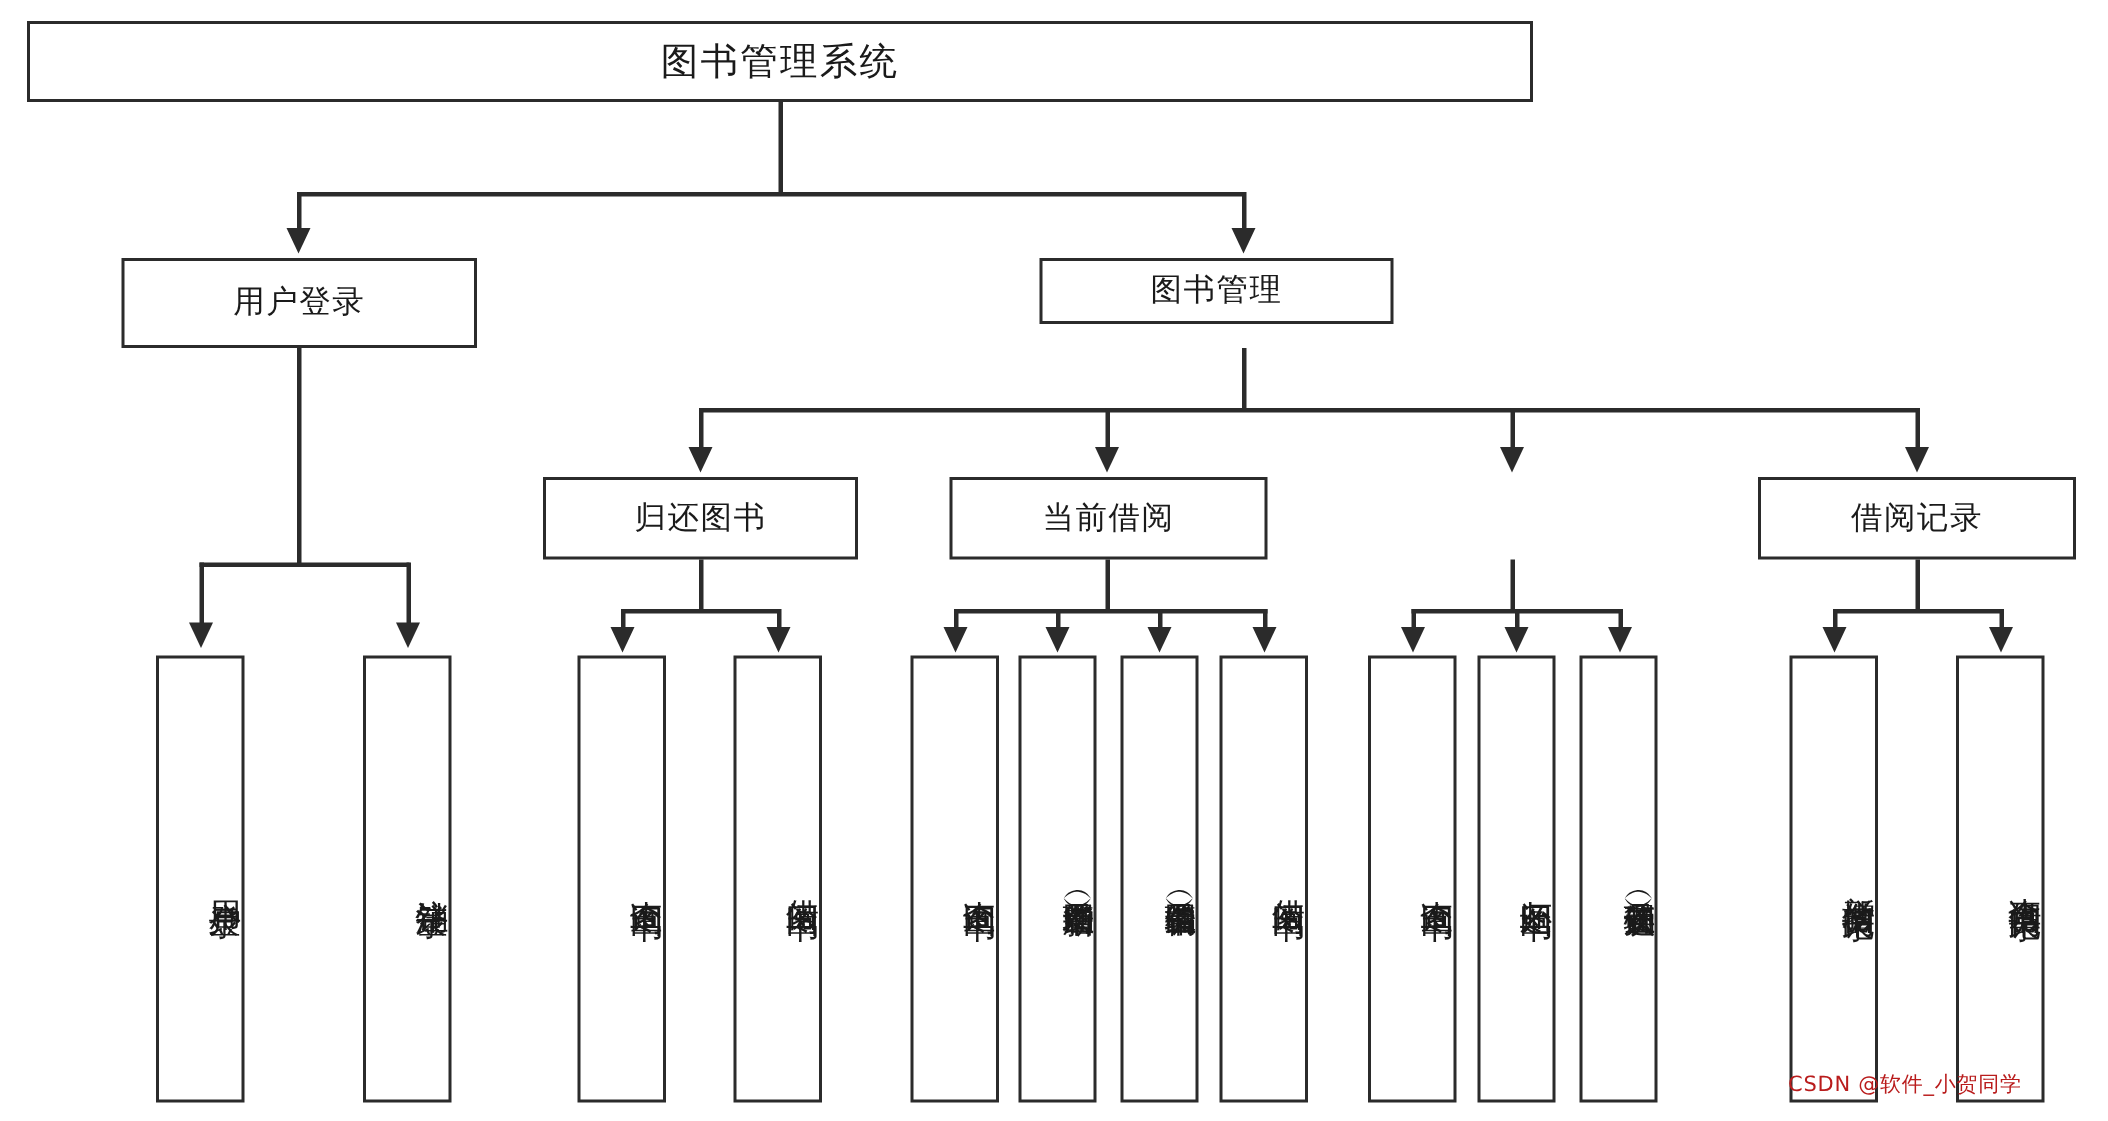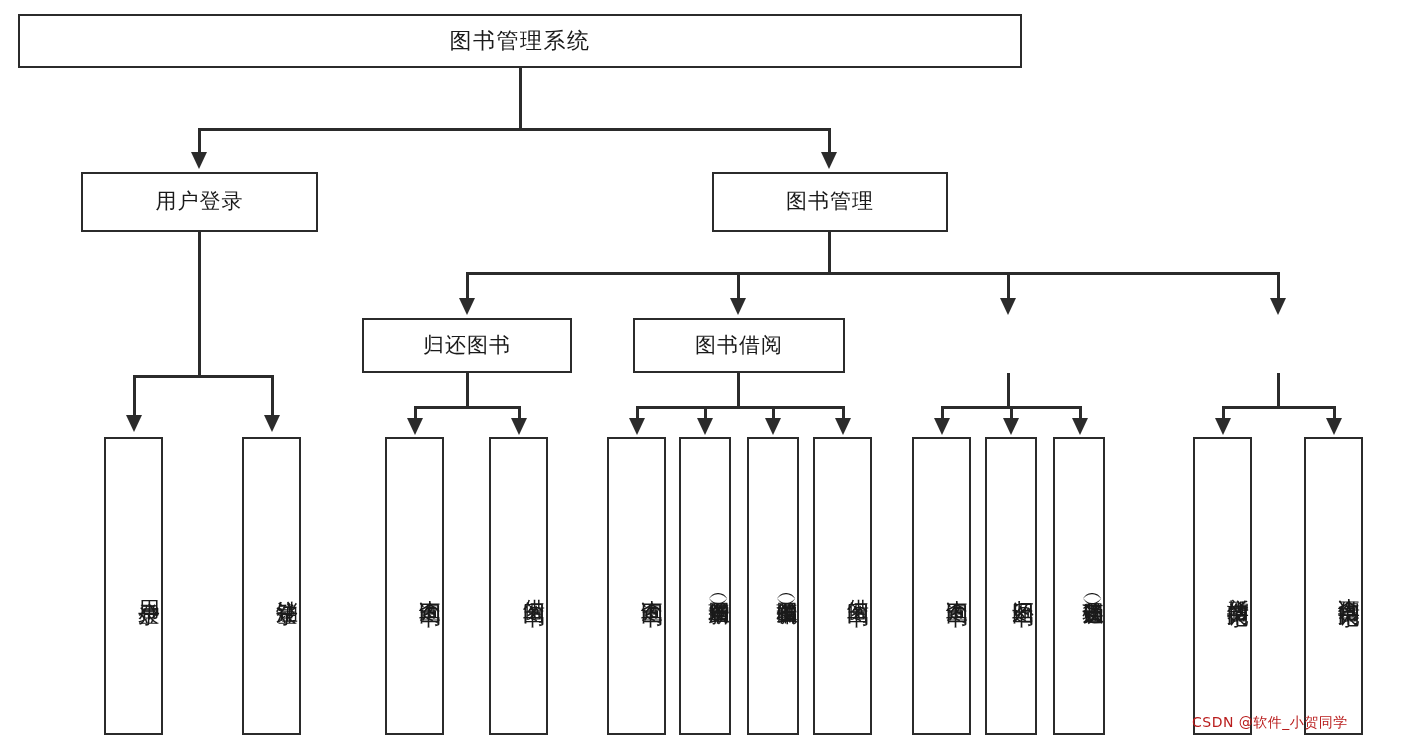--- a/index.html
+++ b/index.html
@@ -27,21 +27,21 @@
     justify-content: center;
     color: #1a1a1a;
   }
   .node-h {
     font-size: 21px;
     line-height: 1.2;
     letter-spacing: 1px;
     white-space: nowrap;
   }
   .node-root {
-    font-size: 22px;
+    font-size: 25px;
     letter-spacing: 1.5px;
   }
   .node-v {
     writing-mode: vertical-rl;
     text-orientation: upright;
     font-size: 22px;
     line-height: 1.08;
     letter-spacing: 2px;
     padding-top: 6px;
     padding-bottom: 6px;
@@ -88,42 +88,43 @@
 
   <div class="hline" style="left:198px; top:128px; width:632px;"></div>
 
   <div class="vline" style="left:198px; top:128px; height:26px;"></div>
   <div class="arrow" style="left:191px; top:152px;"></div>
 
   <div class="vline" style="left:828px; top:128px; height:26px;"></div>
   <div class="arrow" style="left:821px; top:152px;"></div>
 
   <div class="node node-h" style="left:81px; top:172px; width:237px; height:60px;">用户登录</div>
-  <div class="node node-h" style="left:712px; top:172px; width:236px; height:60px;">图书管理</div>
+  <div class="node node-h" style="left:693px; top:172px; width:236px; height:44px;">图书管理</div>
 
   <div class="vline" style="left:198px; top:232px; height:145px;"></div>
   <div class="hline" style="left:133px; top:375px; width:140px;"></div>
   <div class="vline" style="left:133px; top:375px; height:42px;"></div>
   <div class="arrow" style="left:126px; top:415px;"></div>
   <div class="vline" style="left:271px; top:375px; height:42px;"></div>
   <div class="arrow" style="left:264px; top:415px;"></div>
 
   <div class="vline" style="left:828px; top:232px; height:42px;"></div>
   <div class="hline" style="left:466px; top:272px; width:813px;"></div>
   <div class="vline" style="left:466px; top:272px; height:28px;"></div>
   <div class="arrow" style="left:459px; top:298px;"></div>
   <div class="vline" style="left:737px; top:272px; height:28px;"></div>
   <div class="arrow" style="left:730px; top:298px;"></div>
   <div class="vline" style="left:1007px; top:272px; height:28px;"></div>
   <div class="arrow" style="left:1000px; top:298px;"></div>
   <div class="vline" style="left:1277px; top:272px; height:28px;"></div>
   <div class="arrow" style="left:1270px; top:298px;"></div>
 
   <div class="node node-h" style="left:362px; top:318px; width:210px; height:55px;">归还图书</div>
-  <div class="node node-h" style="left:633px; top:318px; width:212px; height:55px;">图书借阅</div>
+  <div class="node node-h" style="left:633px; top:318px; width:212px; height:55px;">当前借阅</div>
+  <div class="node node-h" style="left:1172px; top:318px; width:212px; height:55px;">借阅记录</div>
 
   <div class="vline" style="left:466px; top:373px; height:35px;"></div>
   <div class="hline" style="left:414px; top:406px; width:106px;"></div>
   <div class="vline" style="left:414px; top:406px; height:14px;"></div>
   <div class="arrow" style="left:407px; top:418px;"></div>
   <div class="vline" style="left:518px; top:406px; height:14px;"></div>
   <div class="arrow" style="left:511px; top:418px;"></div>
 
   <div class="vline" style="left:737px; top:373px; height:35px;"></div>
   <div class="hline" style="left:636px; top:406px; width:209px;"></div>

